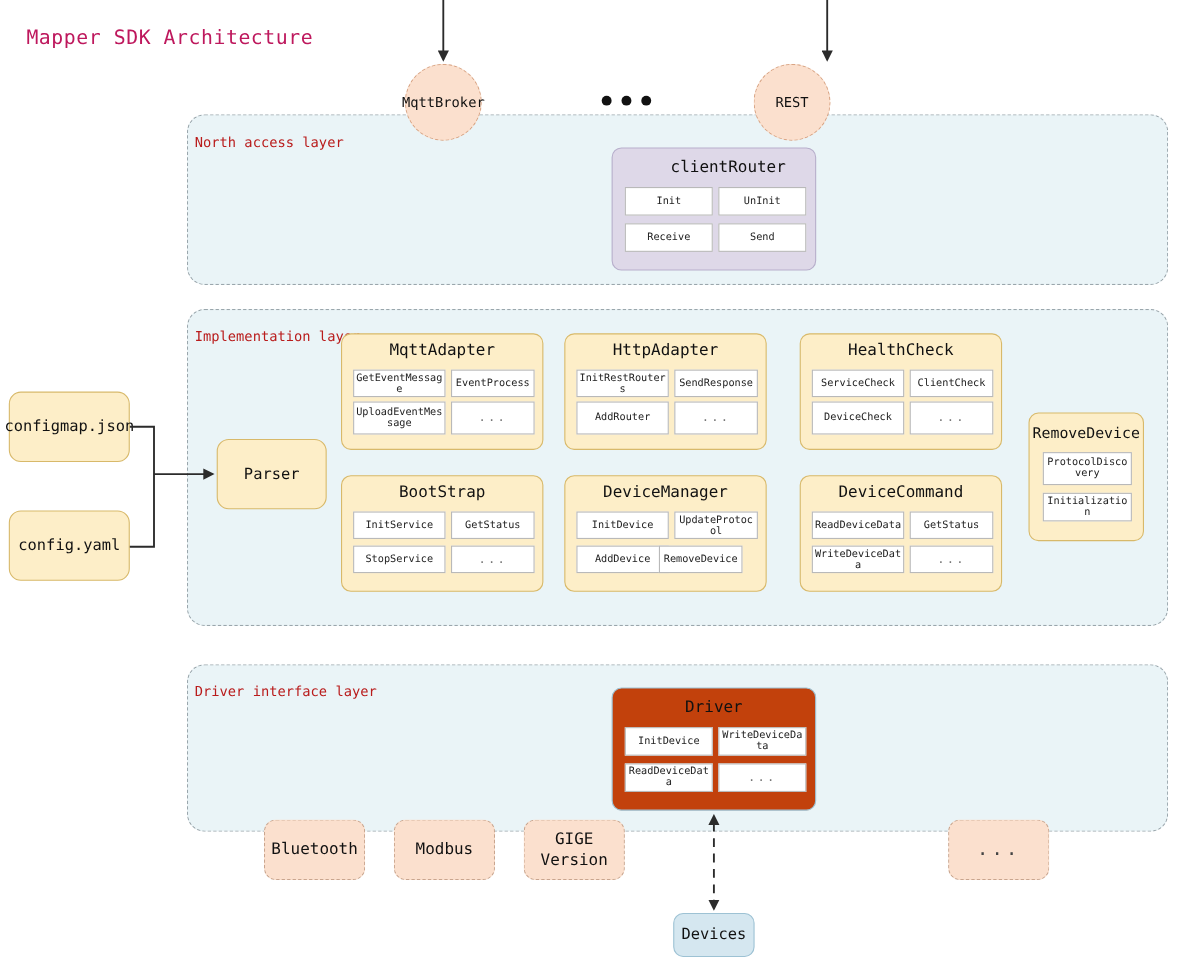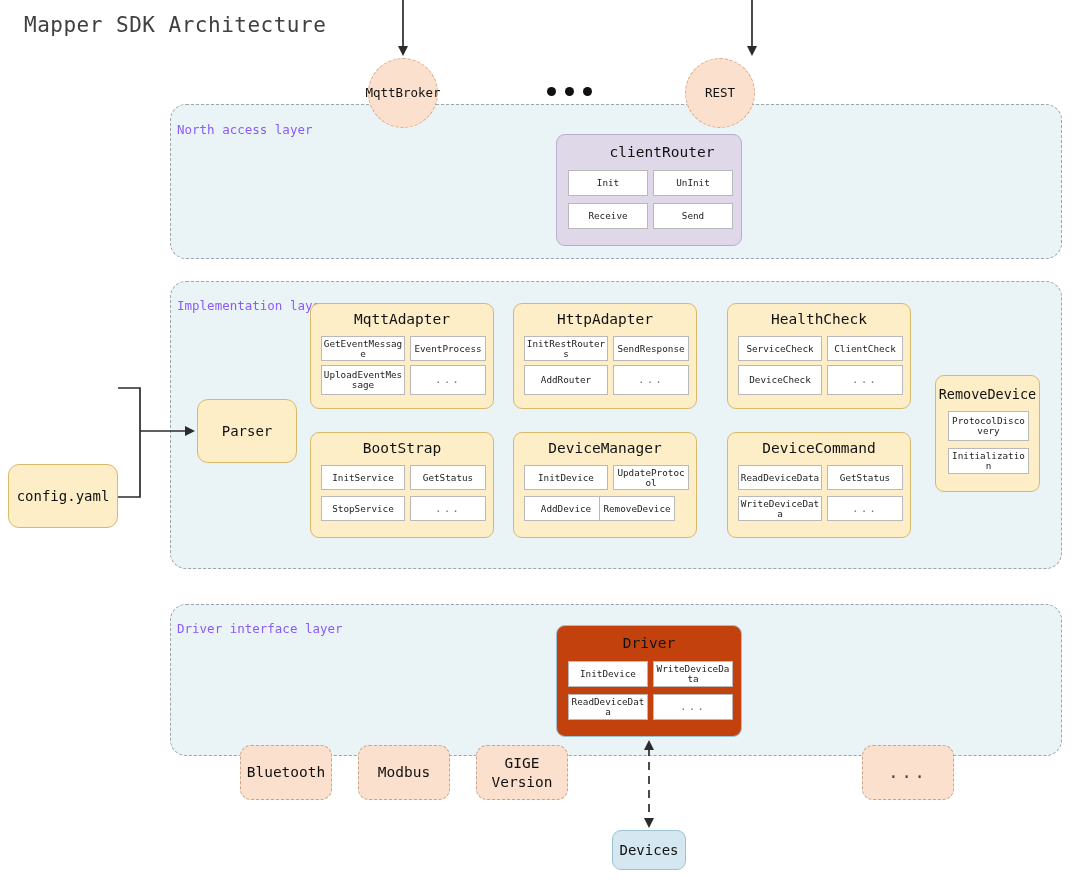--- a/index.html
+++ b/index.html
@@ -5,35 +5,35 @@
   html,body{margin:0;padding:0;background:#ffffff;}
   body{
     width:1080px;height:882px;position:relative;overflow:hidden;
     font-family:"DejaVu Sans Mono","Liberation Mono",monospace;
     color:#1a1a1a;
   }
   .canvas{position:absolute;left:0;top:0;width:1080px;height:882px;}
 
   
   .title{
-    position:absolute;left:24px;top:13px;
-    font-size:21px;letter-spacing:0.5px;color:#404040;white-space:nowrap;
+    position:absolute;left:24px;top:24px;
+    font-size:18px;letter-spacing:0.5px;color:#be185d;white-space:nowrap;
   }
 
   
   .layer{
     position:absolute;
     background:#eaf4f7;
     border:1.4px dashed #9aa6ac;
     border-radius:16px;
     box-sizing:border-box;
   }
   .layer-label{
     position:absolute;
-    font-size:12.5px;color:#8b5cf6;white-space:nowrap;
+    font-size:12.5px;color:#b91c1c;white-space:nowrap;
   }
 
   
   .module{
     position:absolute;box-sizing:border-box;
     background:#fdeec8;
     border:1.2px solid #d8b96a;
     border-radius:9px;
   }
   .module > .mod-title{
@@ -132,20 +132,23 @@
   <div class="circle" style="left:685px;top:58px;width:70px;height:70px;">
     <span>REST</span>
   </div>
 
   <div class="tridots" style="left:547px;top:87px;">
     <i></i>
       <i></i>
       <i></i>
   </div>
 
+  <div class="confbox" style="left:8px;top:356px;width:110px;height:64px;">
+    <span>configmap.json</span>
+  </div>
   <div class="confbox" style="left:8px;top:464px;width:110px;height:64px;">
     <span>config.yaml</span>
   </div>
   <div class="confbox" style="left:197px;top:399px;width:100px;height:64px;">
     <span>Parser</span>
   </div>
 
   <div class="module" style="left:310px;top:303px;width:184px;height:106px;">
     <div class="mod-title" style="top:7px;">MqttAdapter</div>
     <div class="cell" style="left:10px;top:32px;width:84px;height:25px;">GetEventMessage</div>

